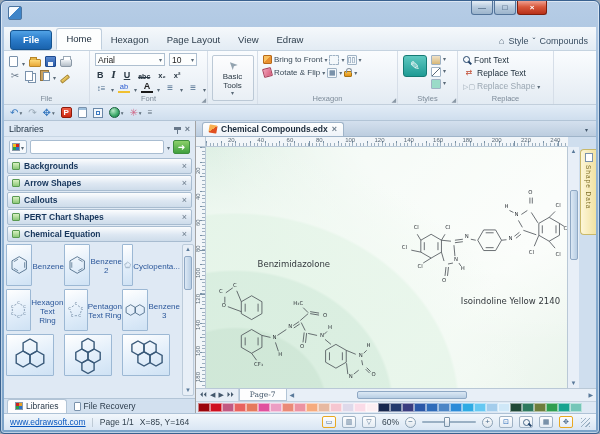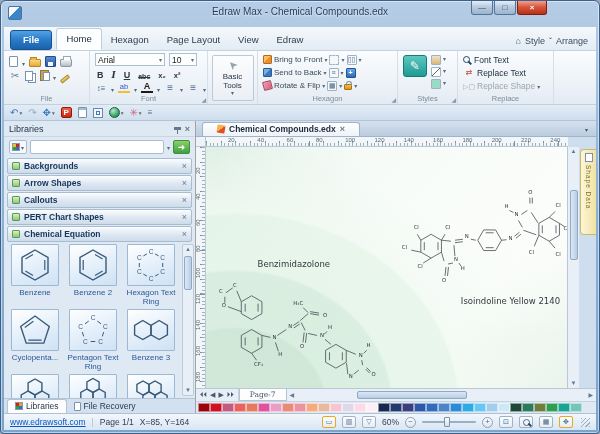--- a/index.html
+++ b/index.html
@@ -91,36 +91,36 @@
   .cw{width:18px;height:14px;border:1px solid #a9bdd1;background:#f6f9fc;border-radius:2px;display:flex;align-items:center;justify-content:center;gap:1px;}
   .cw .cwg{width:8px;height:8px;background:conic-gradient(#d02020 0 25%,#2a70c8 0 50%,#28a048 0 75%,#f0c020 0);border:1px solid #8898a8;}
   .side-input{flex:1;height:14px;border:1px solid #a9bdd1;background:#fff;border-radius:2px;font-size:8px;padding:0 3px;}
   .gobtn{width:17px;height:14px;border:1px solid #3e8e3e;border-radius:2px;background:linear-gradient(#8cd06a,#3fa03f);color:#fff;font-size:9px;display:flex;align-items:center;justify-content:center;}
   .acc{margin:1px 3px 0;height:16px;background:linear-gradient(#fcfdfe,#dde7f2 55%,#cedcea);border:1px solid #a8bcd0;border-radius:2px;
        display:flex;align-items:center;padding:0 4px;gap:4px;font-weight:bold;font-size:8.5px;color:#17365c;flex:0 0 auto;}
   .grn{width:8px;height:8px;border:1px solid #5a9a52;border-radius:1px;background:linear-gradient(#d8f0c0,#8cc878);}
   .acc .xg{margin-left:auto;font-weight:normal;}
   .shapes{flex:1;position:relative;overflow:hidden;background:#dfe9f4;}
   .shapegrid{position:absolute;left:2px;top:2px;right:14px;display:flex;flex-wrap:wrap;}
-  .cell{width:58px;display:flex;flex-direction:column;align-items:center;margin-bottom:3px;}
+  .cell{width:58px;display:flex;flex-direction:row;align-items:center;margin-bottom:3px;}
   .cellbox{width:48px;height:42px;border:1px solid #9cb8d4;border-radius:1px;background:linear-gradient(160deg,#ffffff,#e2eefa 55%,#cfe2f4);}
   .cellbox svg{width:100%;height:100%;}
   .celllabel{font-size:8px;color:#2b579a;text-align:center;line-height:9px;margin-top:2px;}
   .vscroll{position:absolute;right:1px;top:2px;bottom:2px;width:12px;background:#e8eff7;border:1px solid #bccbda;border-radius:2px;display:flex;flex-direction:column;align-items:center;}
   .sarrow{font-size:6px;color:#5a7a9a;line-height:9px;}
   .thumb{width:8px;background:linear-gradient(90deg,#dce8f4,#b8cee4);border:1px solid #8fa8c4;border-radius:2px;}
   .side-tabs{height:15px;background:#d2e0ef;border-top:1px solid #b2c4d6;display:flex;align-items:flex-end;padding-left:3px;flex:0 0 auto;}
   .stab{display:flex;align-items:center;gap:3px;font-size:8.5px;color:#2a3a4a;padding:1px 7px 2px;}
   .stab.active{background:#fdfdfe;border:1px solid #b2c4d6;border-bottom:none;border-radius:3px 3px 0 0;}
   .lib-ico{width:8px;height:8px;background:conic-gradient(#e8a020 0 25%,#2a70c8 0 50%,#28a048 0 75%,#d02020 0);border:1px solid #8898a8;}
   
   .canvascol{flex:1;display:flex;flex-direction:column;min-width:0;background:#cfdeee;}
   .doctabs{height:16px;background:linear-gradient(#d4e0ee,#bccddf);border-bottom:1px solid #9fb4c9;display:flex;align-items:flex-end;padding-left:6px;}
   .dtab{display:flex;align-items:center;gap:4px;background:linear-gradient(#fefefe,#eef3f8);border:1px solid #9fb4c9;border-bottom:none;
-        border-radius:3px 3px 0 0;padding:1px 14px 2px;font-size:8.5px;font-weight:bold;color:#1a2a3a;}
+        border-radius:3px 3px 0 0;padding:1px 6px 2px;font-size:8.5px;font-weight:bold;color:#1a2a3a;}
   .dtab .edico{width:8px;height:8px;background:linear-gradient(135deg,#f8b050 50%,#e05020 50%);border-radius:1px;transform:rotate(10deg);}
   .doctabs .spacer{flex:1;}
   .doctabs .dv{margin:0 8px 3px 0;color:#44586c;}
   .rulerrow{height:10px;display:flex;flex:0 0 auto;}
   .rcorner{width:10px;background:#eef3f7;border-right:1px solid #b9c8d6;border-bottom:1px solid #b9c8d6;}
   .hruler{flex:1;position:relative;background:#f2f6f9;border-bottom:1px solid #b9c8d6;
      background-image:repeating-linear-gradient(90deg,#9db0c0 0 1px,transparent 1px 3.66px),repeating-linear-gradient(90deg,#7a92a6 0 1px,transparent 1px 14.65px);
      background-size:100% 3px,100% 5px;background-position:bottom left;background-repeat:no-repeat;}
   .hruler span{position:absolute;top:0;font-size:6px;color:#5a6a78;transform:translateX(-2px);}
   .hrail{width:28px;background:#cfdeee;}
@@ -164,21 +164,20 @@
   .zthumb{position:absolute;left:22px;top:-4px;width:6px;height:10px;background:linear-gradient(#fdfdfe,#d4e0ec);border:1px solid #7a92a8;border-radius:1px;}
   .zbtn{width:11px;height:11px;border:1px solid #8aa0b4;border-radius:50%;background:linear-gradient(#fefefe,#dde6ee);display:flex;align-items:center;justify-content:center;font-size:8px;color:#4a6a8a;line-height:1;}
   .grip{width:9px;height:9px;margin-left:2px;background:repeating-linear-gradient(135deg,#9ab0c4 0 1px,transparent 1px 3px);}
 </style>
 </head>
 <body>
 
 <div id="win">
   <div class="titlebar">
     <div class="app-icon"></div>
-    <div class="title-text">Edraw Max - Chemical Compounds.edx</div>
     <div class="winbtns">
       <div class="winbtn">—</div>
       <div class="winbtn">□</div>
       <div class="winbtn close">×</div>
     </div>
   </div>
 
   <div class="app">
 
     <div class="tabrow">
@@ -188,21 +187,21 @@
           <div class="mtab">Hexagon</div>
           <div class="mtab">Page Layout</div>
           <div class="mtab">View</div>
           <div class="mtab">Edraw</div>
         </div>
       <div class="spacer"></div>
       <div class="tr-right">
         <span>⌂</span>
         <span>Style</span>
         <span>ˇ</span>
-        <span>Arrange</span>
+        <span>Compounds</span>
       </div>
     </div>
 
     <div class="ribbon">
       <div class="rgroup" style="width:86px;">
         <div class="rrow">
           <span class="icon-page"></span>
           <span class="dv">▾</span>
           <span class="icon-folder"></span>
           <span class="icon-save"></span>
@@ -263,28 +262,20 @@
 
       <div class="rgroup" style="width:140px;">
         <div class="arr-row">
           <span class="sq orange"></span>
           <span>Bring to Front</span>
             <span class="dv">▾</span>
           <span class="mini sel"></span>
             <span class="dv">▾</span>
           <span class="mini">▯▯</span>
             <span class="dv">▾</span>
-        </div>
-        <div class="arr-row">
-          <span class="sq blue"></span>
-          <span>Send to Back</span>
-            <span class="dv">▾</span>
-          <span class="mini">≡</span>
-            <span class="dv">▾</span>
-          <span class="mini grp">+</span>
         </div>
         <div class="arr-row">
           <span class="sq pink"></span>
           <span>Rotate &amp; Flip</span>
             <span class="dv">▾</span>
           <span class="mini">▦</span>
             <span class="dv">▾</span>
           <span class="lockb"></span>
             <span class="dv">▾</span>
         </div>
@@ -405,41 +396,41 @@
               </div>
               <div class="cell">
                 <div class="cellbox"><svg viewBox="0 0 44 40">
                     <polygon points="22.0,5.0 35.0,12.5 35.0,27.5 22.0,35.0 9.0,27.5 9.0,12.5" fill="none" stroke="#3a5a7a" stroke-width="1.4"></polygon>
                     <path d="M24,9.6 L31.6,14 M31.6,26 L24,30.4 M12.2,15 L12.2,25" stroke="#3a5a7a" stroke-width="1.2" fill="none"></path>
                   </svg></div>
                 <div class="celllabel">Benzene 2</div>
               </div>
               <div class="cell">
                 <div class="cellbox"><svg viewBox="0 0 44 40">
+                    <polygon points="22.0,6.0 36.3,16.4 30.8,33.1 13.2,33.1 7.7,16.4" fill="none" stroke="#3a5a7a" stroke-width="1.4"></polygon>
+                    <path d="M11.8,17.4 L20.4,11.2 M15.4,30.2 L28.6,30.2" stroke="#3a5a7a" stroke-width="1.2" fill="none"></path>
+                  </svg></div>
+                <div class="celllabel">Cyclopenta...</div>
+              </div>
+              <div class="cell">
+                <div class="cellbox"><svg viewBox="0 0 44 40">
                     <text x="22.0" y="8.7" text-anchor="middle" font-size="6.5" fill="#3a5a7a">C</text>
                     <line x1="26.1" y1="8.9" x2="29.6" y2="10.9" stroke="#3a5a7a" stroke-width="1"></line>
                     <text x="33.7" y="15.4" text-anchor="middle" font-size="6.5" fill="#3a5a7a">C</text>
                     <line x1="33.7" y1="18.0" x2="33.7" y2="22.0" stroke="#3a5a7a" stroke-width="1"></line>
                     <text x="33.7" y="28.9" text-anchor="middle" font-size="6.5" fill="#3a5a7a">C</text>
                     <line x1="29.6" y1="29.1" x2="26.1" y2="31.1" stroke="#3a5a7a" stroke-width="1"></line>
                     <text x="22.0" y="35.7" text-anchor="middle" font-size="6.5" fill="#3a5a7a">C</text>
                     <line x1="17.9" y1="31.1" x2="14.4" y2="29.1" stroke="#3a5a7a" stroke-width="1"></line>
                     <text x="10.3" y="28.9" text-anchor="middle" font-size="6.5" fill="#3a5a7a">C</text>
                     <line x1="10.3" y1="22.0" x2="10.3" y2="18.0" stroke="#3a5a7a" stroke-width="1"></line>
                     <text x="10.3" y="15.4" text-anchor="middle" font-size="6.5" fill="#3a5a7a">C</text>
                     <line x1="14.4" y1="10.9" x2="17.9" y2="8.9" stroke="#3a5a7a" stroke-width="1"></line>
                   </svg></div>
                 <div class="celllabel">Hexagon Text Ring</div>
-              </div>
-              <div class="cell">
-                <div class="cellbox"><svg viewBox="0 0 44 40">
-                    <polygon points="22.0,6.0 36.3,16.4 30.8,33.1 13.2,33.1 7.7,16.4" fill="none" stroke="#3a5a7a" stroke-width="1.4"></polygon>
-                    <path d="M11.8,17.4 L20.4,11.2 M15.4,30.2 L28.6,30.2" stroke="#3a5a7a" stroke-width="1.2" fill="none"></path>
-                  </svg></div>
-                <div class="celllabel">Cyclopenta...</div>
               </div>
               <div class="cell">
                 <div class="cellbox"><svg viewBox="0 0 44 40">
                     <text x="22.0" y="10.2" text-anchor="middle" font-size="6.5" fill="#3a5a7a">C</text>
                     <line x1="26.3" y1="11.1" x2="30.0" y2="13.8" stroke="#3a5a7a" stroke-width="1"></line>
                     <text x="34.4" y="19.2" text-anchor="middle" font-size="6.5" fill="#3a5a7a">C</text>
                     <line x1="32.7" y1="22.1" x2="31.3" y2="26.4" stroke="#3a5a7a" stroke-width="1"></line>
                     <text x="29.6" y="33.7" text-anchor="middle" font-size="6.5" fill="#3a5a7a">C</text>
                     <line x1="24.3" y1="31.5" x2="19.7" y2="31.5" stroke="#3a5a7a" stroke-width="1"></line>
                     <text x="14.4" y="33.7" text-anchor="middle" font-size="6.5" fill="#3a5a7a">C</text>

